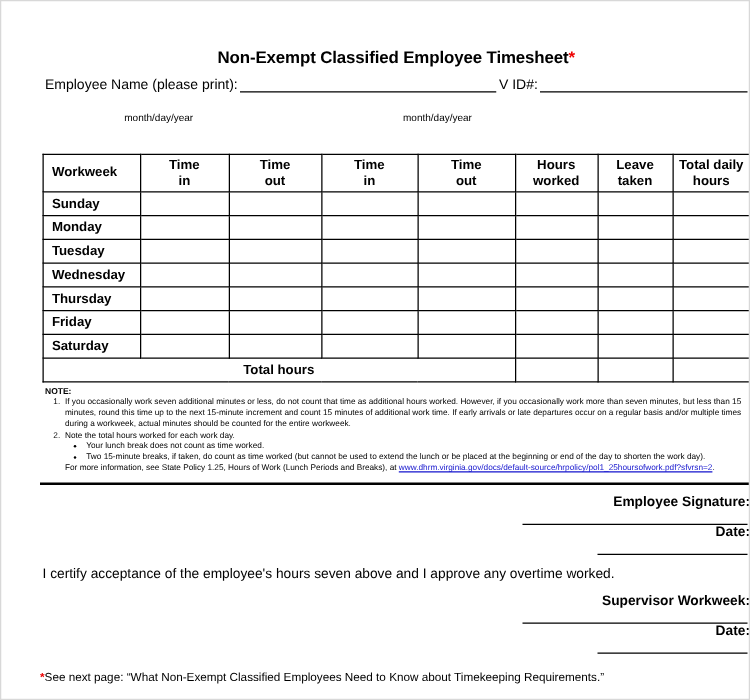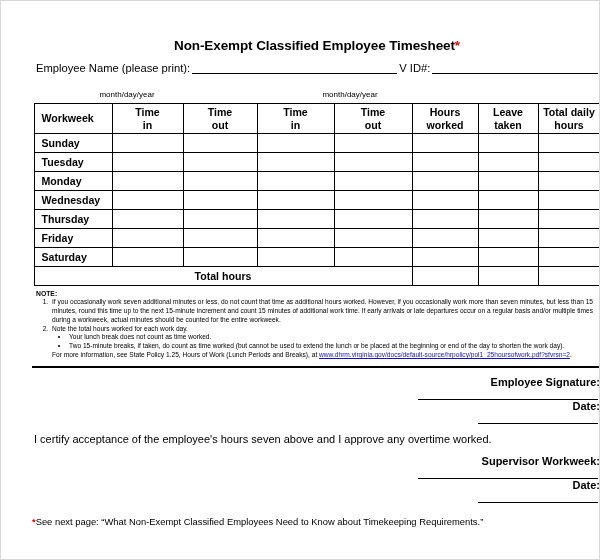--- a/index.html
+++ b/index.html
@@ -75,21 +75,21 @@
     font-size: 8px;
     margin-top: 16px;
     white-space: nowrap;
   }
   .subcap .s1 { width: 218px; text-align: center; }
   .subcap .s2 { width: 228px; text-align: center; }
 
   
   table.ts {
     border-collapse: collapse;
-    margin: 4px auto 0 auto;
+    margin: 24px auto 0 auto;
     width: 566px;
     table-layout: fixed;
   }
   table.ts td, table.ts th {
     border: 1.7px solid #000;
     height: 19px;
     padding: 0 4px;
     font-size: 10.6px;
     font-weight: bold;
     text-align: center;
@@ -248,31 +248,31 @@
           <td class="daycell">Sunday</td>
           <td class="blank"></td>
           <td class="blank dotleft"></td>
           <td class="blank"></td>
           <td class="blank dotleft"></td>
           <td class="blank"></td>
           <td class="blank"></td>
           <td class="blank"></td>
         </tr>
         <tr>
+          <td class="daycell">Monday</td>
+          <td class="blank"></td>
+          <td class="blank dotleft"></td>
+          <td class="blank"></td>
+          <td class="blank dotleft"></td>
+          <td class="blank"></td>
+          <td class="blank"></td>
+          <td class="blank"></td>
+        </tr>
+        <tr>
           <td class="daycell">Tuesday</td>
-          <td class="blank"></td>
-          <td class="blank dotleft"></td>
-          <td class="blank"></td>
-          <td class="blank dotleft"></td>
-          <td class="blank"></td>
-          <td class="blank"></td>
-          <td class="blank"></td>
-        </tr>
-        <tr>
-          <td class="daycell">Monday</td>
           <td class="blank"></td>
           <td class="blank dotleft"></td>
           <td class="blank"></td>
           <td class="blank dotleft"></td>
           <td class="blank"></td>
           <td class="blank"></td>
           <td class="blank"></td>
         </tr>
         <tr>
           <td class="daycell">Wednesday</td>

